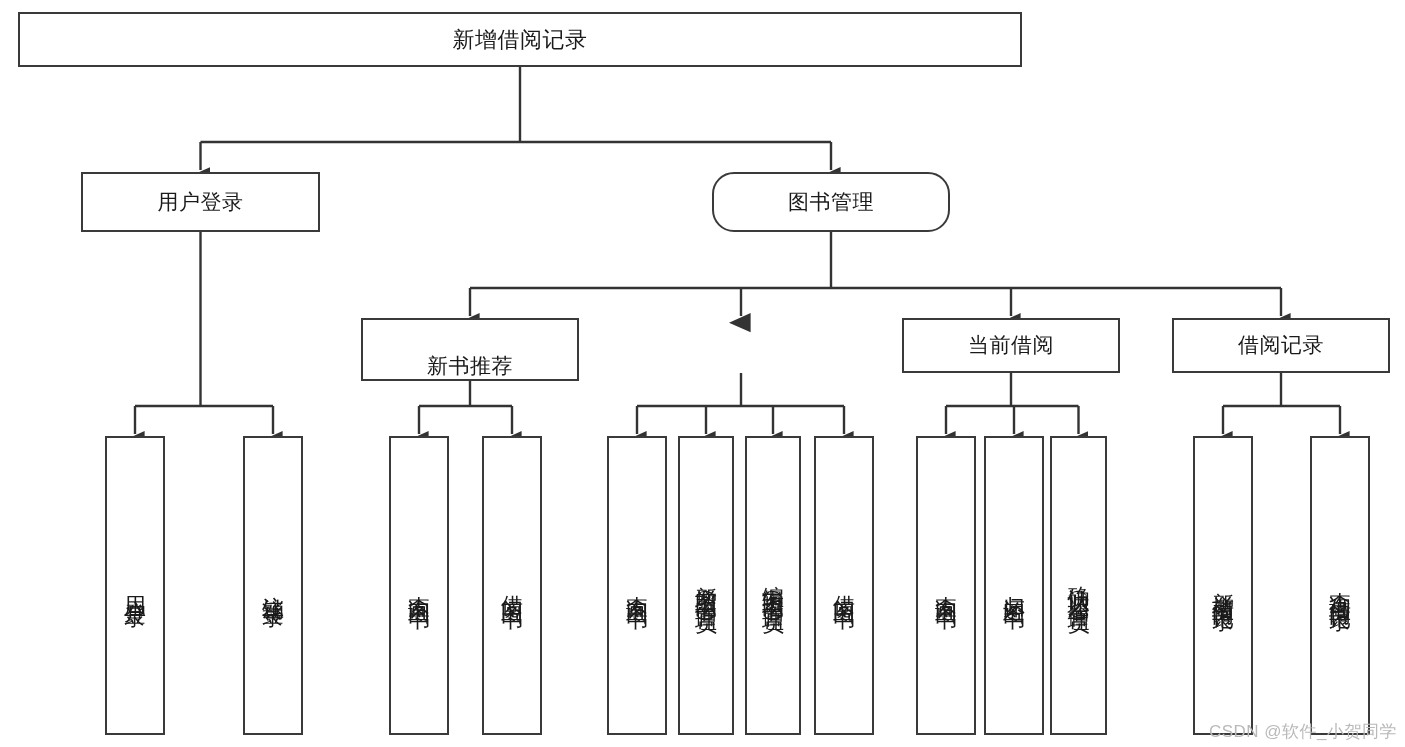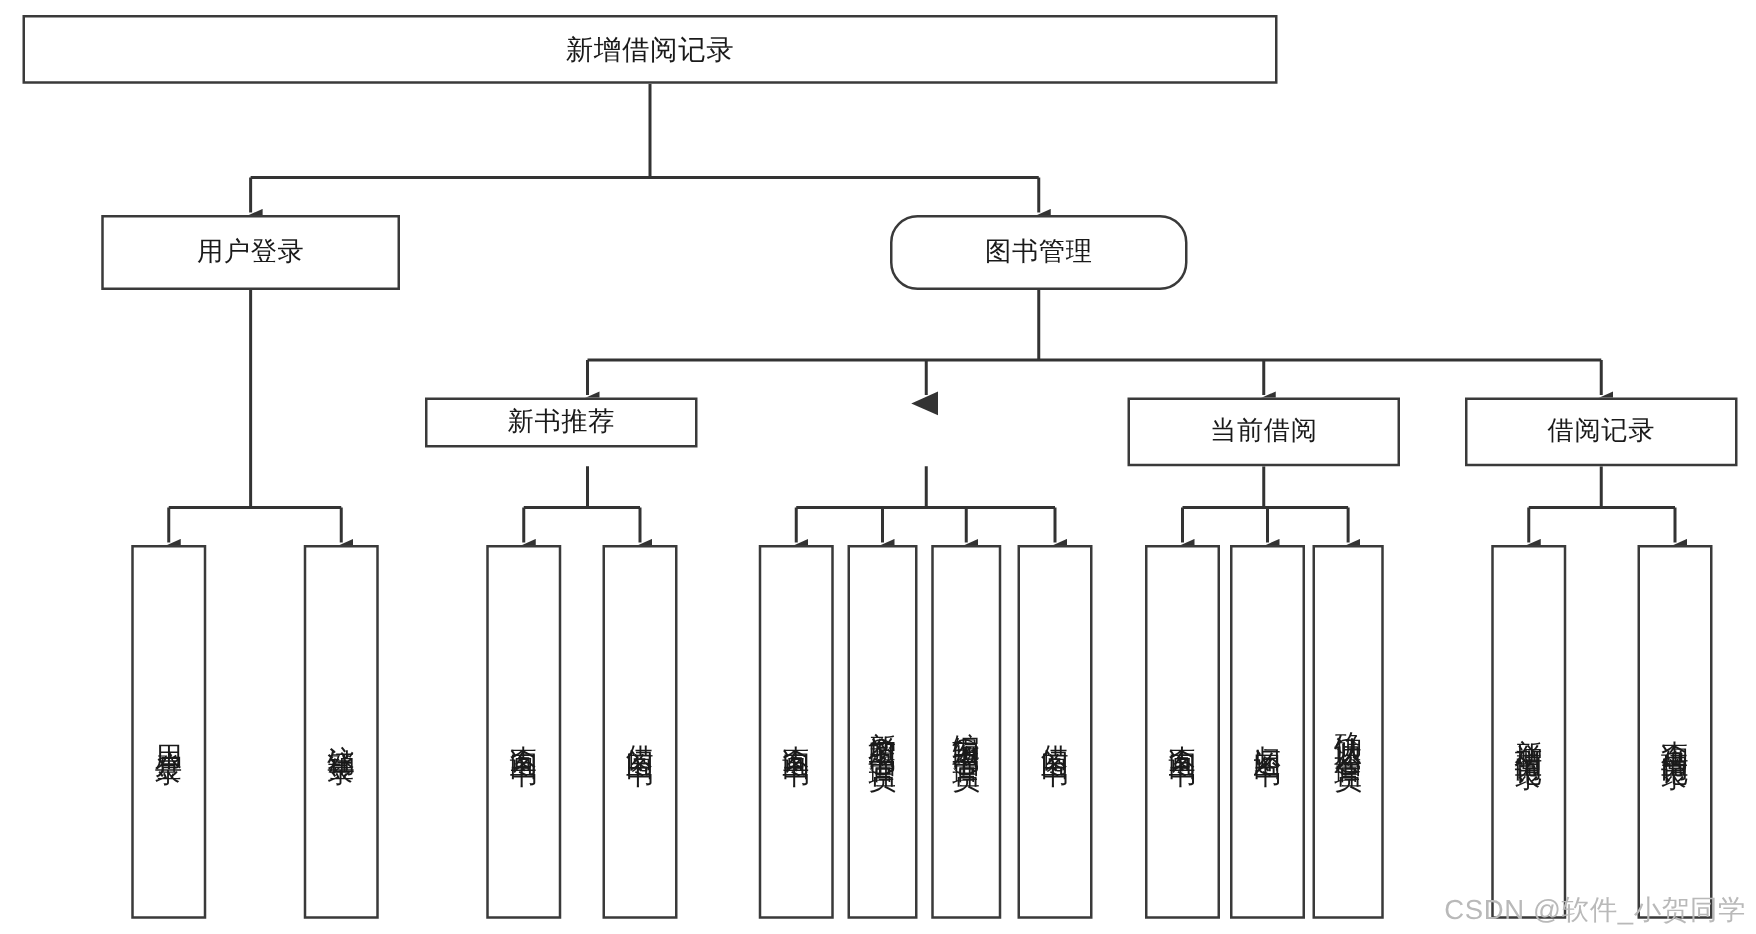--- a/index.html
+++ b/index.html
@@ -55,21 +55,21 @@
     font-size: 22px;
     line-height: 1.08;
     letter-spacing: 4px;
     white-space: nowrap;
     display: block;
   }
   #watermark {
     position: absolute;
     right: 8px;
     bottom: 4px;
-    font-size: 22px;
+    font-size: 17px;
     color: #b9b9b9;
     white-space: nowrap;
     letter-spacing: 0.5px;
   }
 </style>
 </head>
 <body>
 
 <div id="diagram-root">
 
@@ -120,21 +120,21 @@
     <span class="label">新增借阅记录</span>
   </div>
 
   <div class="node level1" style="left:81px; top:172px; width:239px; height:60px;">
     <span class="label">用户登录</span>
   </div>
   <div class="node level1" style="left:712px; top:172px; width:238px; height:60px;border-radius:22px;">
     <span class="label">图书管理</span>
   </div>
 
-  <div class="node level2" style="left:340px; top:318px; width:218px; height:40px;">
+  <div class="node level2" style="left:361px; top:318px; width:218px; height:63px;align-items:flex-end;">
     <span class="label">新书推荐</span>
   </div>
   <div class="node level2" style="left:902px; top:318px; width:218px; height:55px;">
     <span class="label">当前借阅</span>
   </div>
   <div class="node level2" style="left:1172px; top:318px; width:218px; height:55px;align-items:center;">
     <span class="label">借阅记录</span>
   </div>
 
   <div class="node leaf" style="left:105px; top:436px; width:60px; height:299px;">

